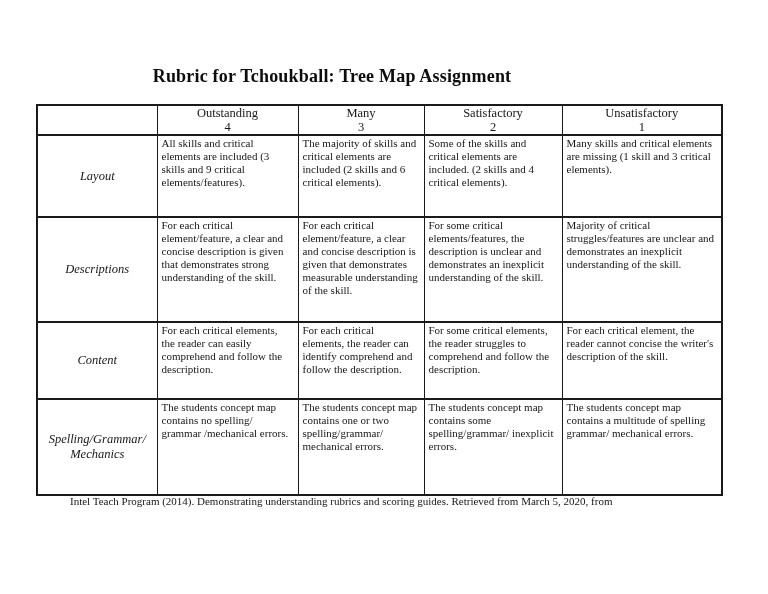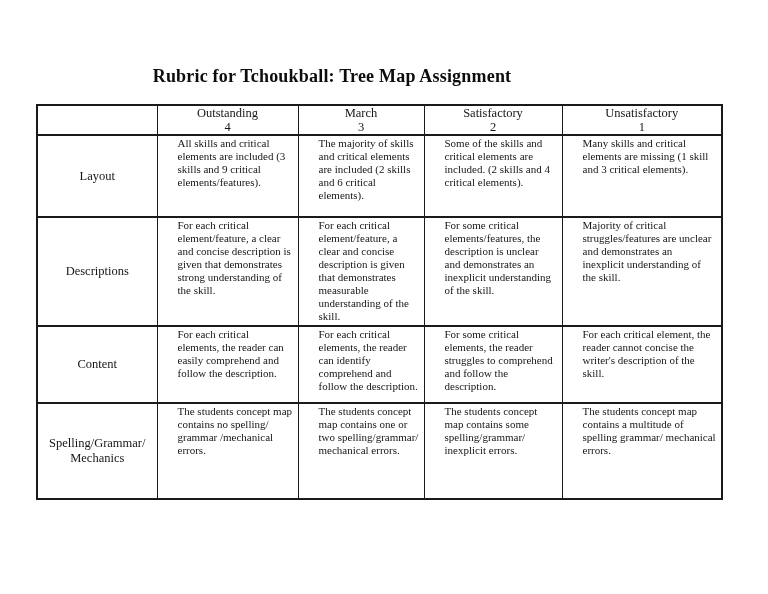--- a/index.html
+++ b/index.html
@@ -49,27 +49,28 @@
     padding-top: 1px;
     color: #161616;
   }
   td.criterion {
     text-align: center;
     vertical-align: middle;
     font-size: 12.5px;
     line-height: 15px;
     padding: 0 6px;
     color: #161616;
+    font-style: italic;
   }
   td.cell {
     vertical-align: top;
     text-align: left;
     font-size: 11px;
     line-height: 13px;
-    padding: 1px 5px 2px 20px;
+    padding: 1px 5px 2px 4px;
     color: #161616;
   }
   tr.r-layout       { height: 82px; }
   tr.r-descriptions { height: 105px; }
   tr.r-content      { height: 77px; }
   tr.r-spelling     { height: 96px; }
 
   .footer {
     position: absolute;
     left: 70px; top: 494px;
@@ -100,21 +101,21 @@
       <col style="width:160px">
     </colgroup>
     <thead>
       <tr>
         <th class="head-cell"></th>
         <th class="head-cell">
           <div>Outstanding</div>
           <div>4</div>
         </th>
         <th class="head-cell">
-          <div>March</div>
+          <div>Many</div>
           <div>3</div>
         </th>
         <th class="head-cell">
           <div>Satisfactory</div>
           <div>2</div>
         </th>
         <th class="head-cell">
           <div>Unsatisfactory</div>
           <div>1</div>
         </th>
@@ -146,16 +147,16 @@
         <td class="criterion">Spelling/Grammar/ Mechanics</td>
         <td class="cell">The students concept map contains no spelling/ grammar /mechanical errors.</td>
         <td class="cell">The students concept map contains one or two spelling/grammar/ mechanical errors.</td>
         <td class="cell">The students concept map contains some spelling/grammar/ inexplicit errors.</td>
         <td class="cell">The students concept map contains a multitude of spelling grammar/ mechanical errors.</td>
       </tr>
     </tbody>
   </table>
 
   <div class="footer">
-    <br>
+    <span>Intel Teach Program (2014). Demonstrating understanding rubrics and scoring guides. Retrieved from March 5, 2020, from</span><br>
   </div>
 
 </div>
 
 </body></html>

